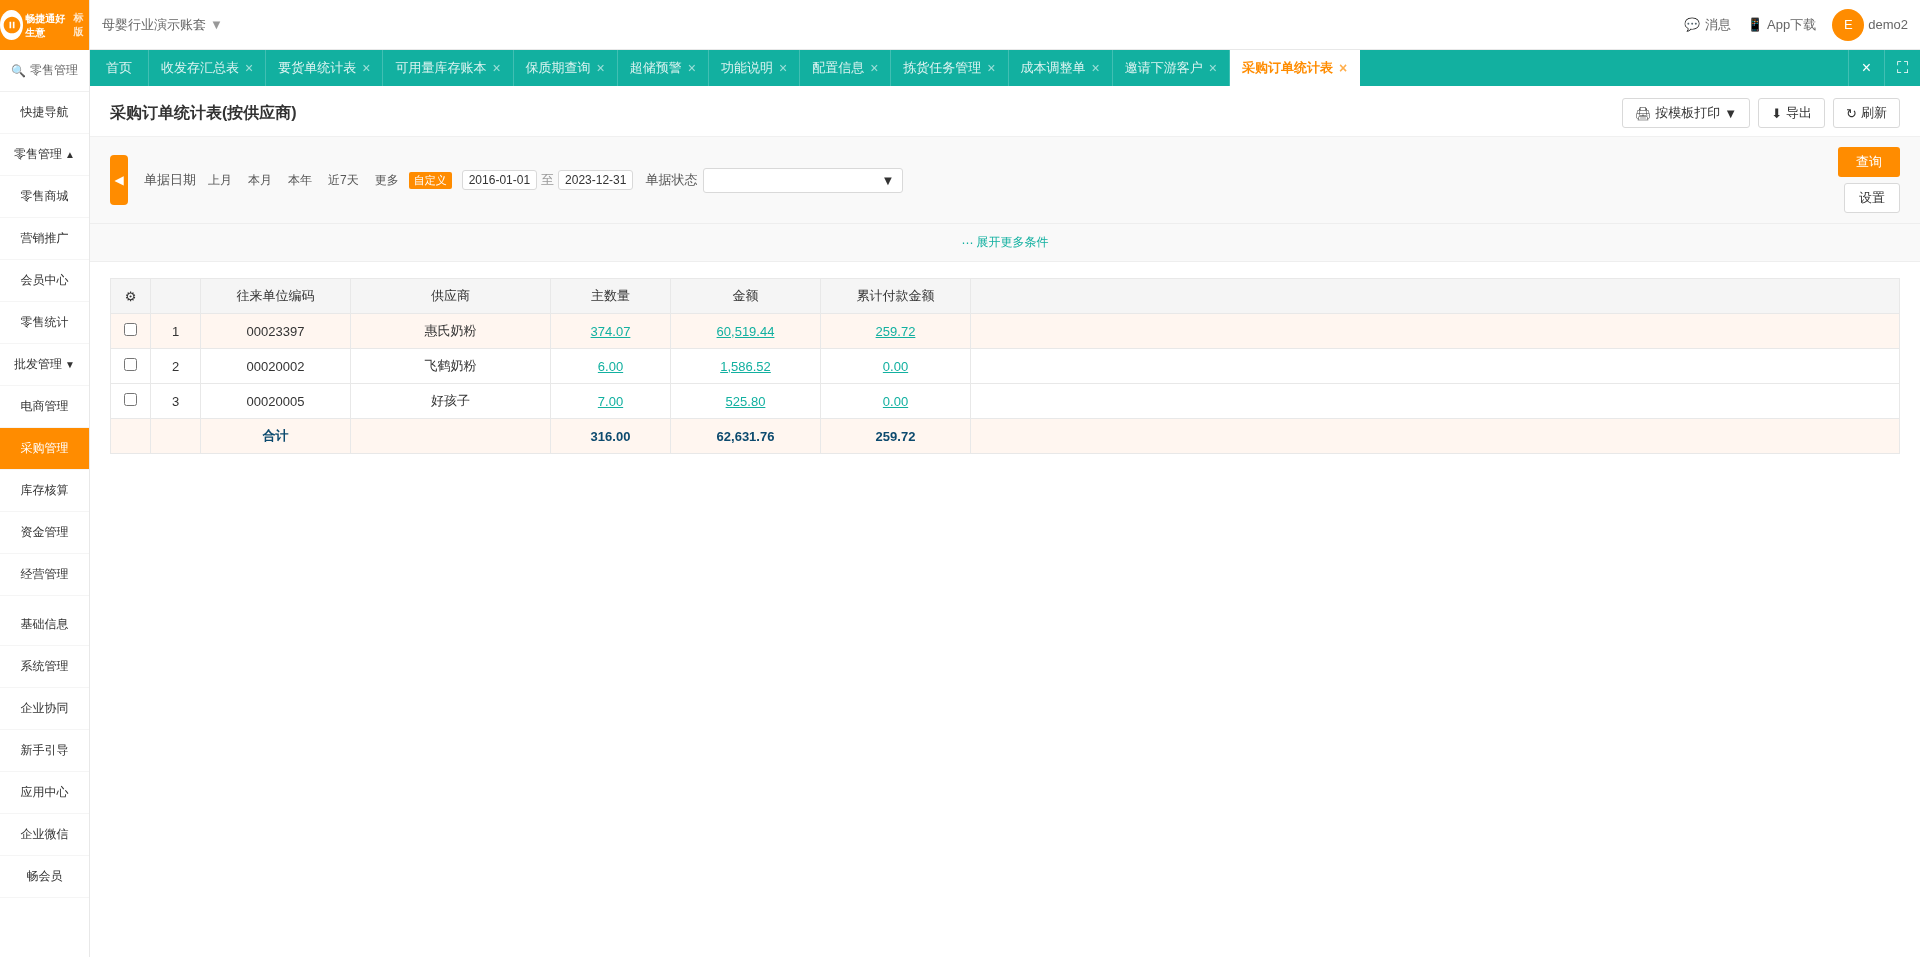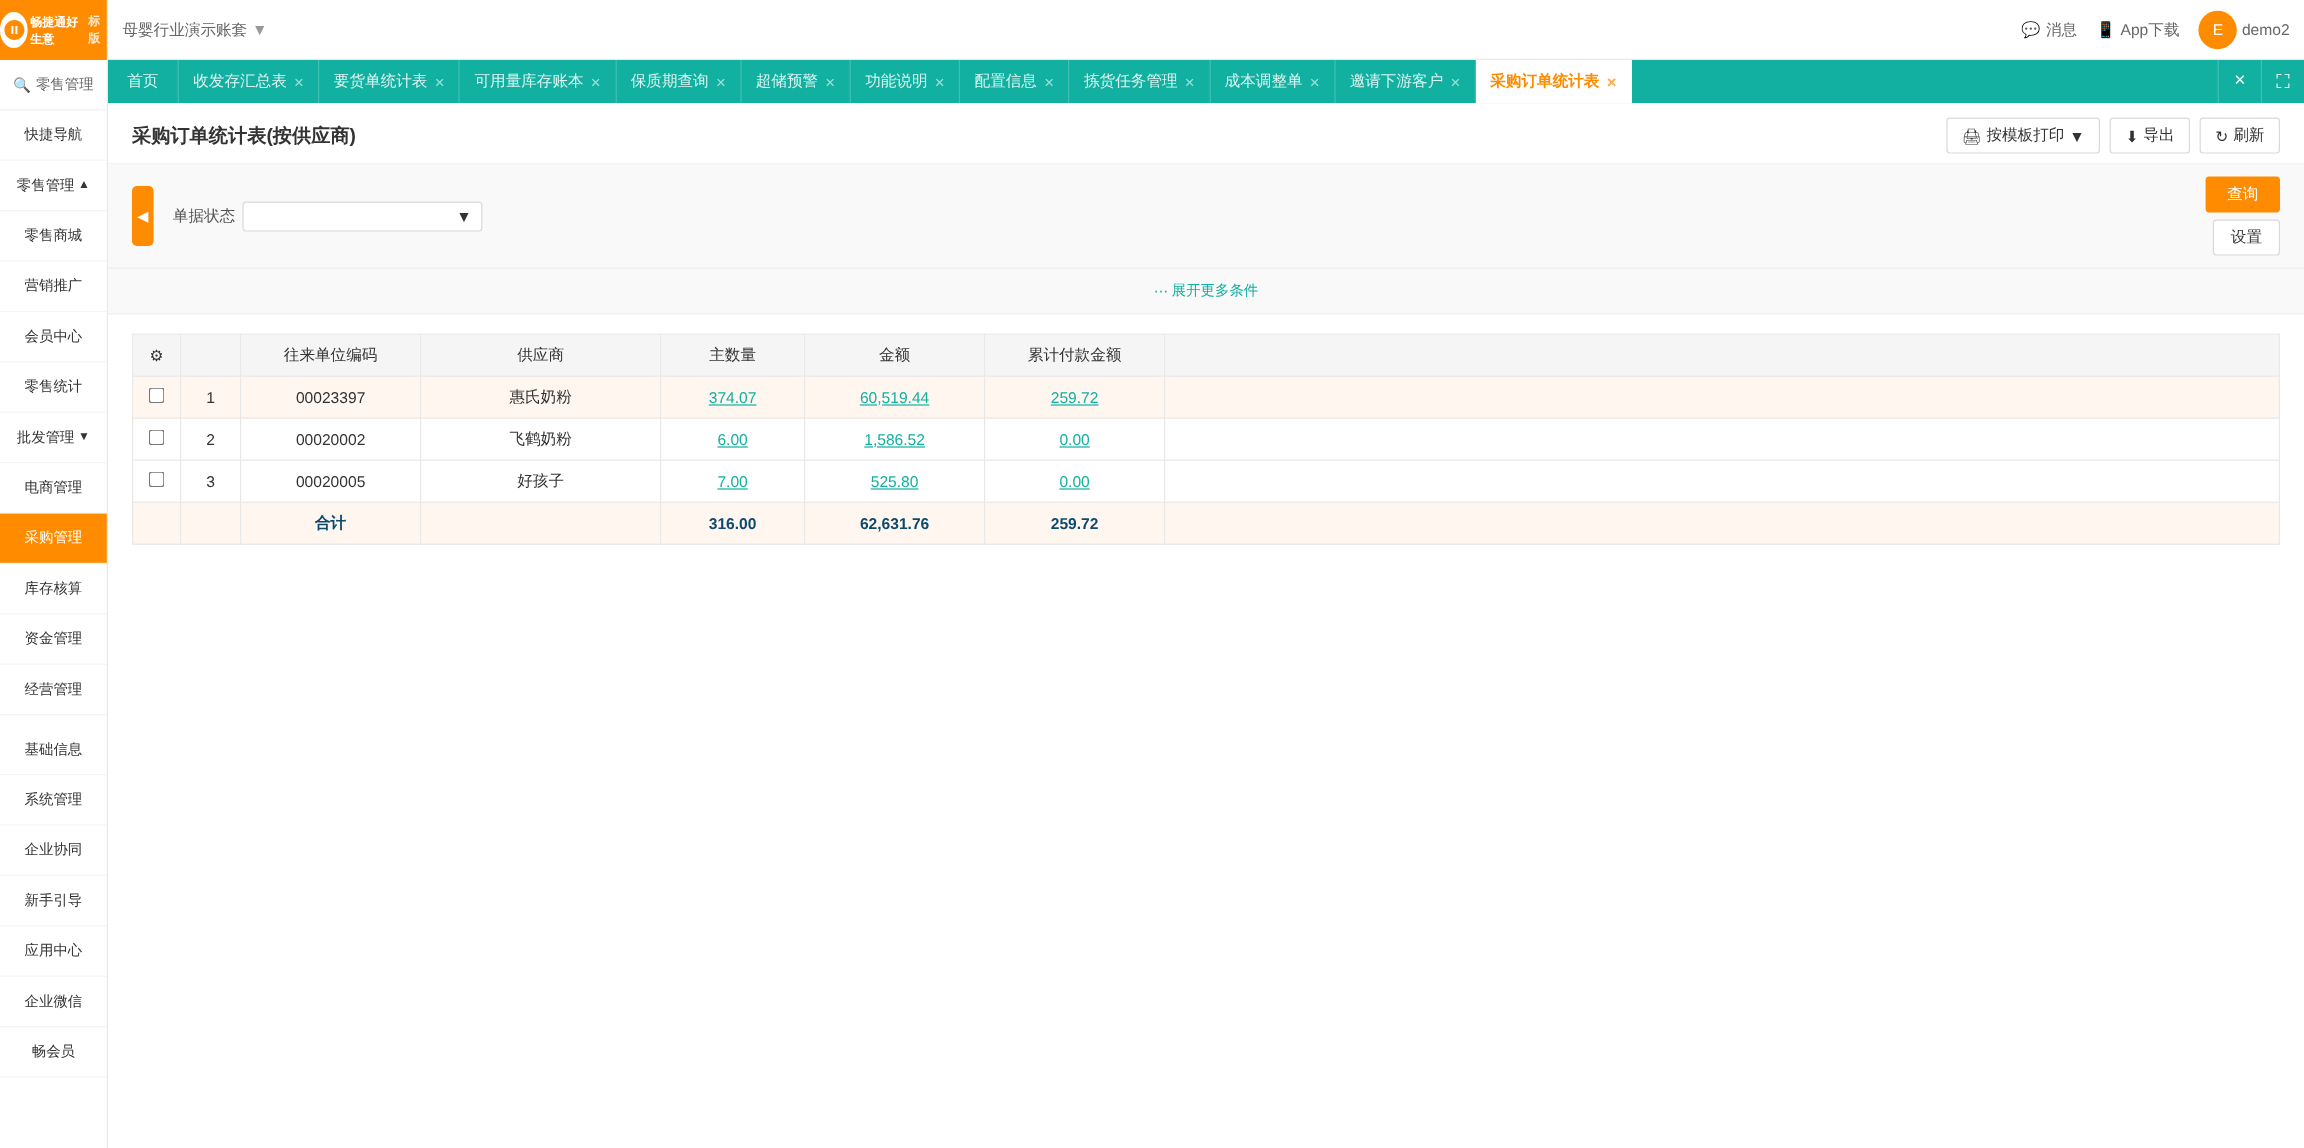--- a/index.html
+++ b/index.html
@@ -267,20 +267,36 @@
       </div>
     </div>
 
     <div class="filter-wrapper">
       <div style="display:flex;align-items:center;background:#f9f9f9;padding:10px 20px;border-bottom:1px solid #eee;flex:1;flex-wrap:wrap;gap:12px;">
 
         <div style="display:flex;align-items:center;margin-right:4px;">
           <button class="filter-toggle-btn" style="background:#ff8c00;border:none;color:white;width:18px;height:50px;cursor:pointer;border-radius:4px;font-size:12px;">◀</button>
         </div>
 
+        <div class="filter-item">
+          <span class="filter-label">单据日期</span>
+          <div class="filter-date-shortcuts">
+            <span class="date-shortcut">上月</span>
+            <span class="date-shortcut">本月</span>
+            <span class="date-shortcut">本年</span>
+            <span class="date-shortcut">近7天</span>
+            <span class="date-shortcut">更多</span>
+            <span class="custom-badge">自定义</span>
+          </div>
+          <div style="display:flex;align-items:center;gap:4px;margin-left:4px;">
+            <span class="date-range">2016-01-01</span>
+            <span style="color:#999">至</span>
+            <span class="date-range">2023-12-31</span>
+          </div>
+        </div>
 
         <div class="filter-item">
           <span class="filter-label">单据状态</span>
           <div class="filter-select">
             <span style="color:#ccc;"></span>
             <span>▼</span>
           </div>
         </div>
 
 

